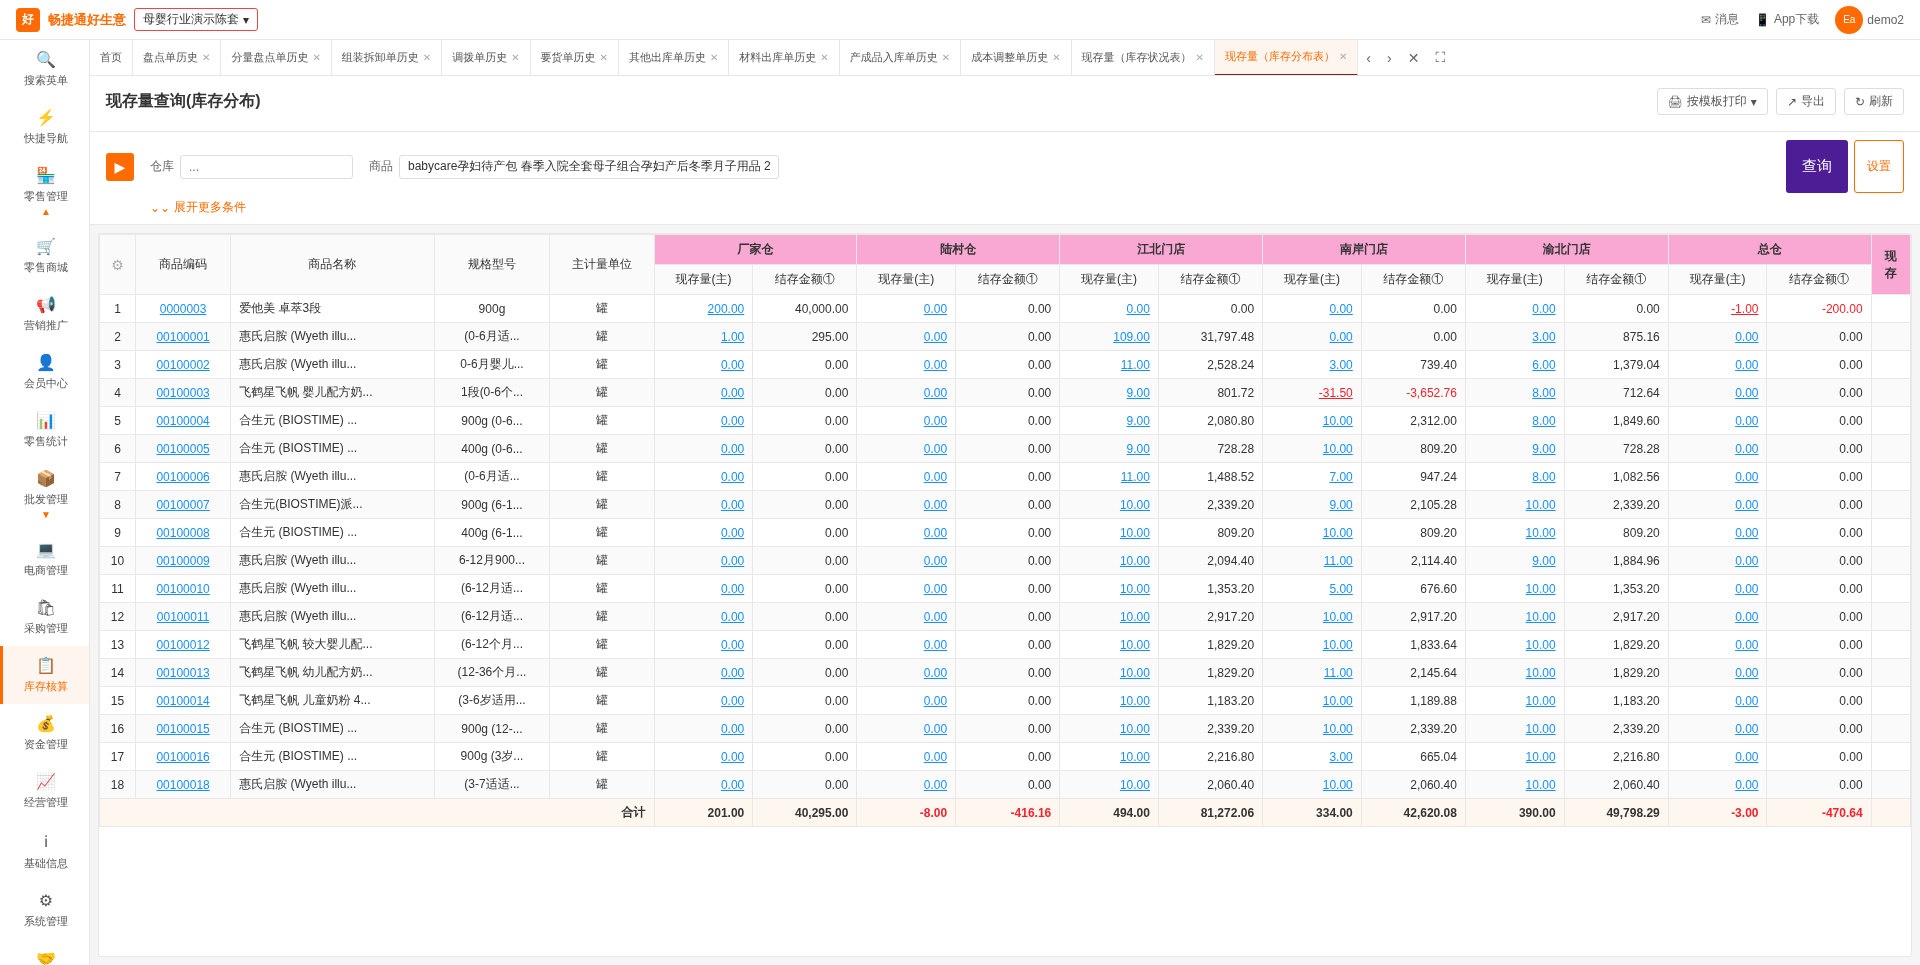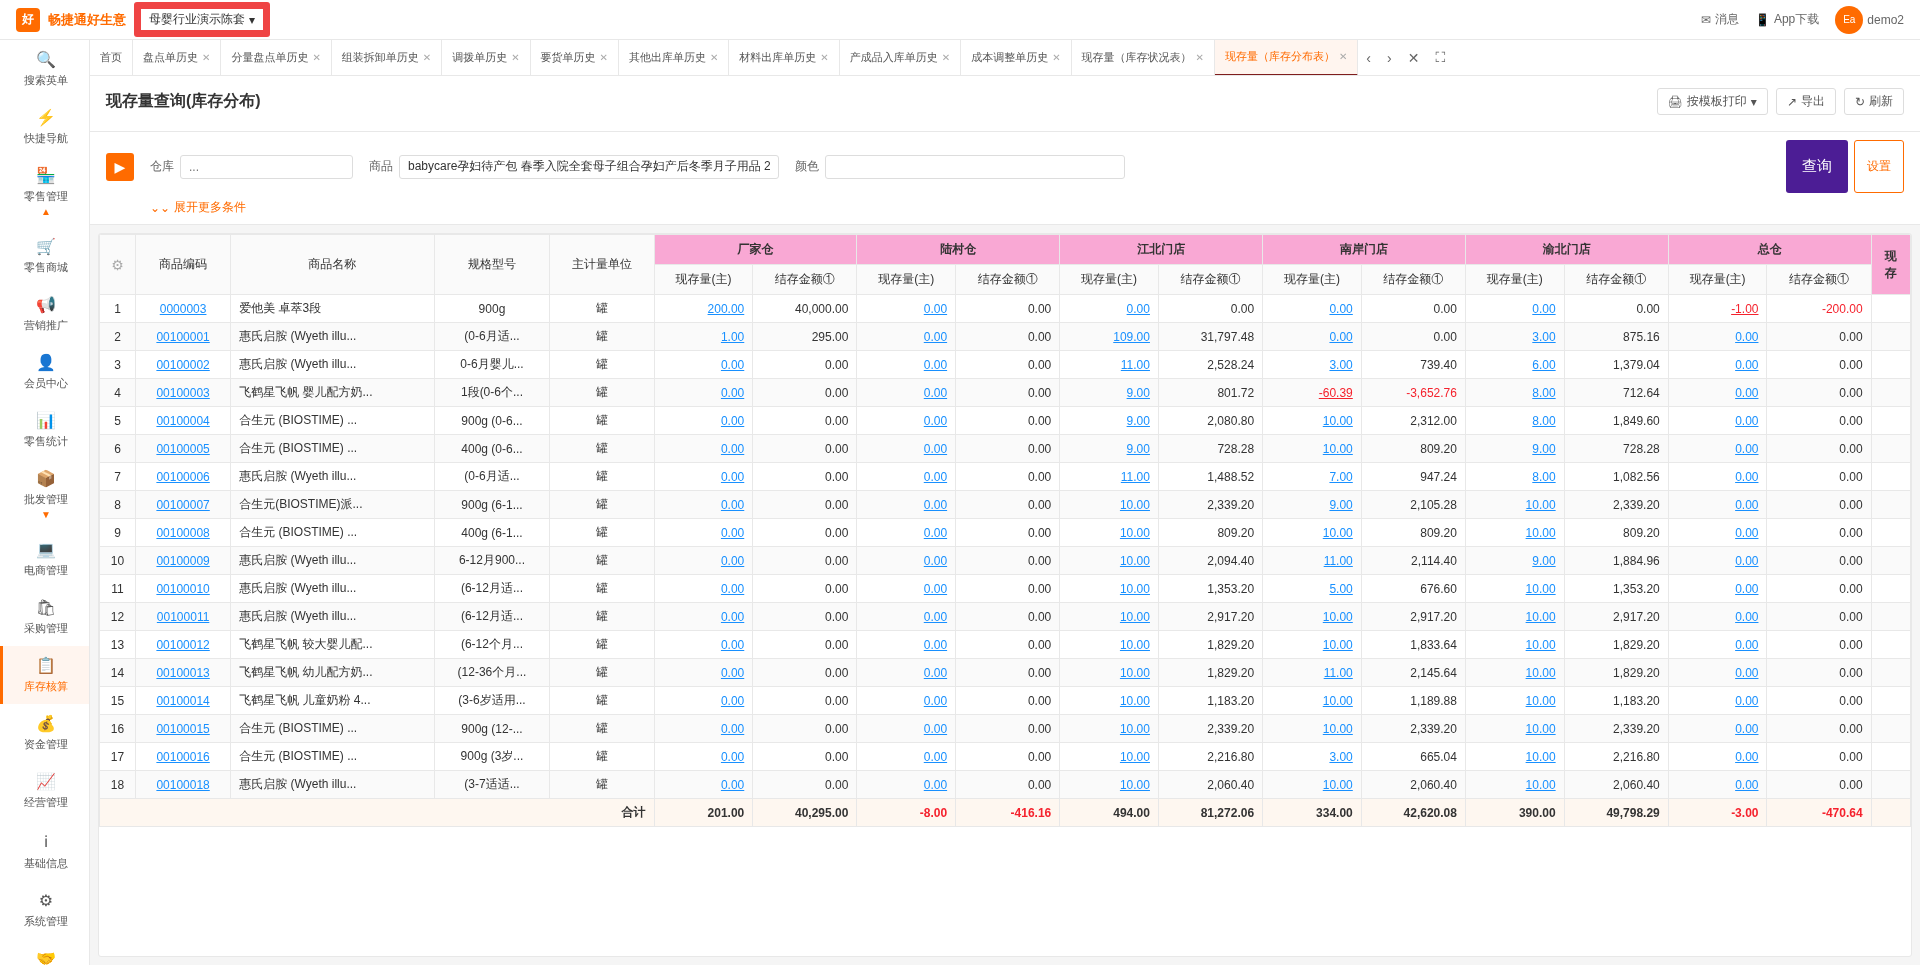--- a/index.html
+++ b/index.html
@@ -14,21 +14,21 @@
       align-items: center;
       justify-content: space-between;
       padding: 0 16px;
       position: fixed;
       top: 0; left: 0; right: 0;
       z-index: 100;
     }
     .topbar-left { display: flex; align-items: center; gap: 8px; }
     .topbar-logo { color: #ff6b00; font-weight: bold; font-size: 13px; display: flex; align-items: center; gap: 4px; }
     .topbar-logo-icon { width: 24px; height: 24px; background: #ff6b00; border-radius: 4px; display: flex; align-items: center; justify-content: center; }
-    .topbar-selector { display: flex; align-items: center; gap: 4px; font-size: 12px; color: #333; cursor: pointer; border: 7px solid #ef4444; padding: 2px 8px; border-radius: 3px; }
+    .topbar-selector { display: flex; align-items: center; gap: 4px; font-size: 12px; color: #333; cursor: pointer; border: 1px solid #ef4444; padding: 2px 8px; border-radius: 3px; }
     .topbar-right { display: flex; align-items: center; gap: 16px; font-size: 12px; color: #666; }
     .topbar-right-item { display: flex; align-items: center; gap: 4px; cursor: pointer; }
     .avatar { width: 28px; height: 28px; border-radius: 50%; background: #ff6b00; display: flex; align-items: center; justify-content: center; color: #fff; font-size: 11px; }
 
     
     .sidebar {
       position: fixed;
       top: 0; left: 0; bottom: 0;
       width: 90px;
       background: #fff;
@@ -376,24 +376,20 @@
   <div class="filter-area">
     <div class="filter-row">
       <div class="filter-orange-arrow">▶</div>
       <div class="filter-item">
         <span class="filter-label">仓库</span>
         <input class="filter-input" placeholder="..." value="" style="">
       </div>
       <div class="filter-item">
         <span class="filter-label">商品</span>
         <input class="filter-input filter-input-wide" value="babycare孕妇待产包 春季入院全套母子组合孕妇产后冬季月子用品 22件套 &gt;..." style="">
-      </div>
-      <div class="filter-item">
-        <span class="filter-label">颜色</span>
-        <input class="filter-input filter-input-color" value="" style="">
       </div>
       <div style="display:flex;gap:6px;margin-left:auto;">
         <button class="btn-query">查询</button>
         <button class="btn-settings">设置</button>
       </div>
     </div>
     <div style="margin-top:6px;padding-left:36px;">
       <span class="expand-btn">
         <span>⌄⌄</span>
         <span>展开更多条件</span>
@@ -501,21 +497,21 @@
     <td class="td-link">00100003</td>
     <td class="td-left">飞鹤星飞帆 婴儿配方奶...</td>
     <td>1段(0-6个...</td>
     <td>罐</td>
     <td class="td-link td-right">0.00</td>
     <td class="td-right">0.00</td>
     <td class="td-link td-right">0.00</td>
     <td class="td-right">0.00</td>
     <td class="td-link td-right">9.00</td>
     <td class="td-right">801.72</td>
-    <td class="td-link td-right td-red">-60.39</td>
+    <td class="td-link td-right td-red">-31.50</td>
     <td class="td-right td-red">-3,652.76</td>
     <td class="td-link td-right">8.00</td>
     <td class="td-right">712.64</td>
     <td class="td-link td-right ">0.00</td>
     <td class="td-right ">0.00</td>
     <td></td>
   </tr>
           <tr>
     <td>5</td>
     <td class="td-link">00100004</td>

